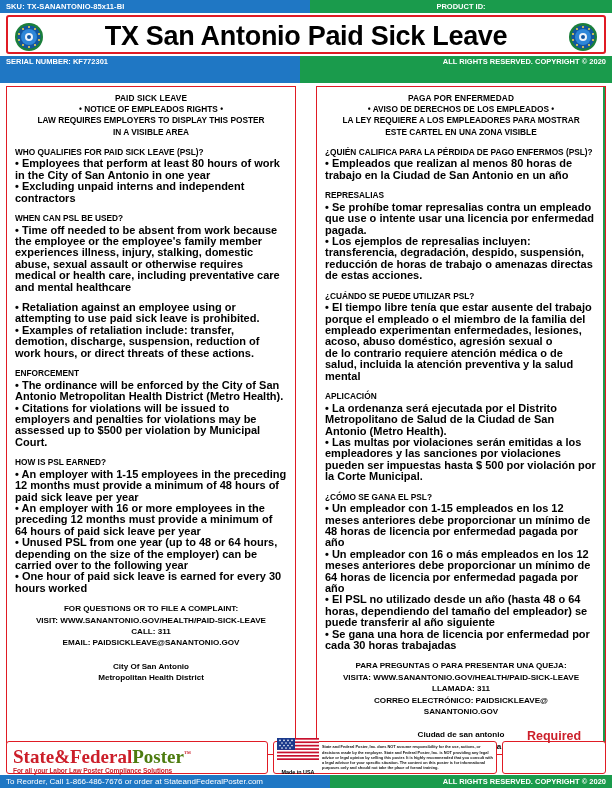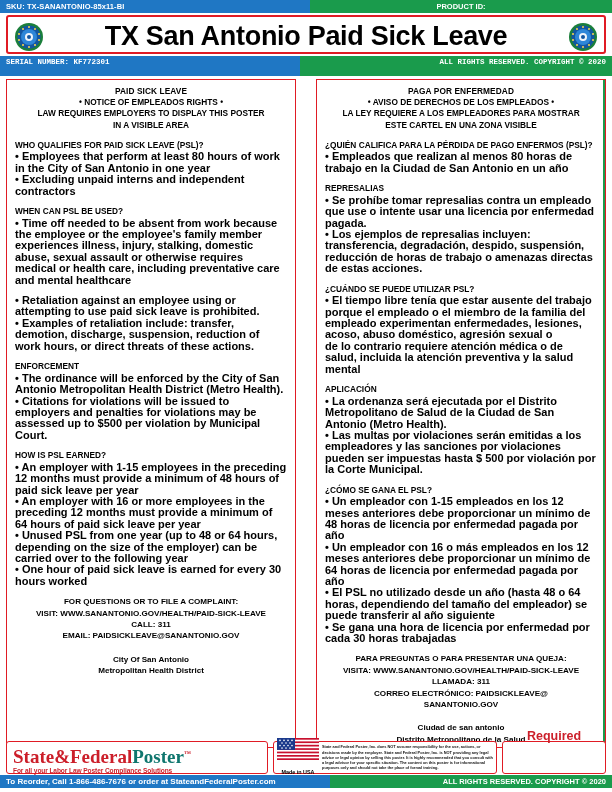--- a/index.html
+++ b/index.html
@@ -68,23 +68,22 @@
     text-align: center;
     font-size: 27px;
     font-weight: bold;
     letter-spacing: -0.3px;
     white-space: nowrap;
   }
 
   
   .serial-bar {
     display: flex;
-    height: 20px;
+    height: 27px;
     width: 612px;
-    font-family: Liberation Mono, monospace;
   }
   .serial-left {
     background: #1f77c4;
     color: #ffffff;
     flex: 0 0 300px;
     font-size: 7.5px;
     font-weight: bold;
     line-height: 12px;
     padding-left: 6px;
     box-sizing: border-box;
@@ -200,21 +199,21 @@
     position: relative;
   }
   .brand-line {
     font-family: "Liberation Serif", serif;
     font-size: 19px;
     font-weight: bold;
     line-height: 20px;
     white-space: nowrap;
   }
   .brand-red { color: #cc1f2a; }
-  .brand-blue { color: #0f766e; }
+  .brand-blue { color: #4d7c0f; }
   .brand-tm {
     font-size: 7px;
     vertical-align: super;
     color: #cc1f2a;
   }
   .brand-tag {
     font-size: 6.6px;
     font-weight: bold;
     color: #cc1f2a;
     line-height: 8px;
@@ -281,21 +280,21 @@
   .footer-bar {
     display: flex;
     height: 13px;
     width: 612px;
   }
   .footer-left {
     background: #1f77c4;
     color: #ffffff;
     flex: 0 0 330px;
     font-size: 8px;
-    font-weight: bold;
+    font-weight: normal;
     line-height: 13px;
     padding-left: 6px;
     box-sizing: border-box;
   }
   .footer-right {
     background: #1a9b4c;
     color: #ffffff;
     flex: 1 1 auto;
     font-size: 7.5px;
     font-weight: bold;

